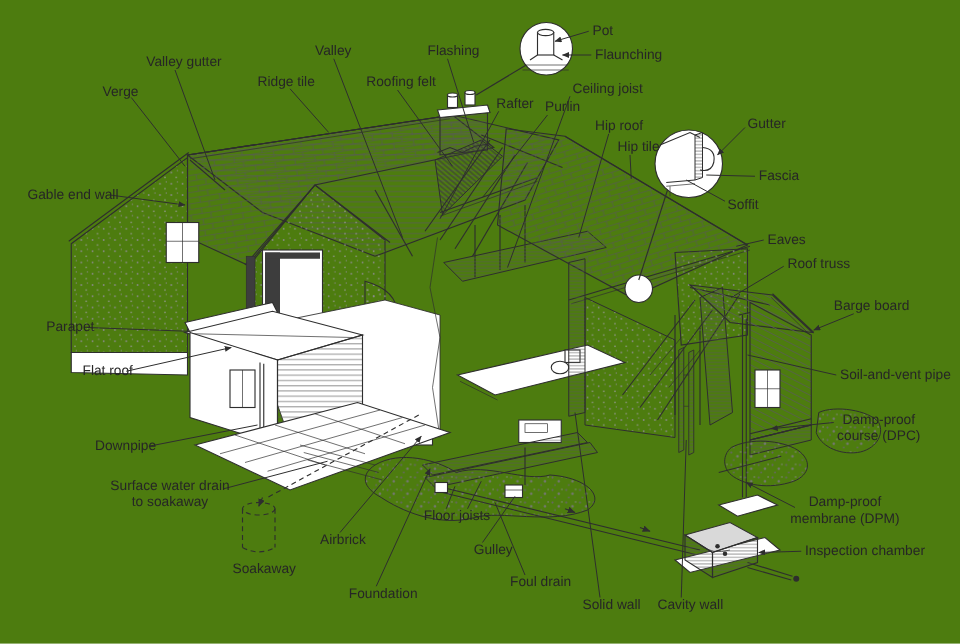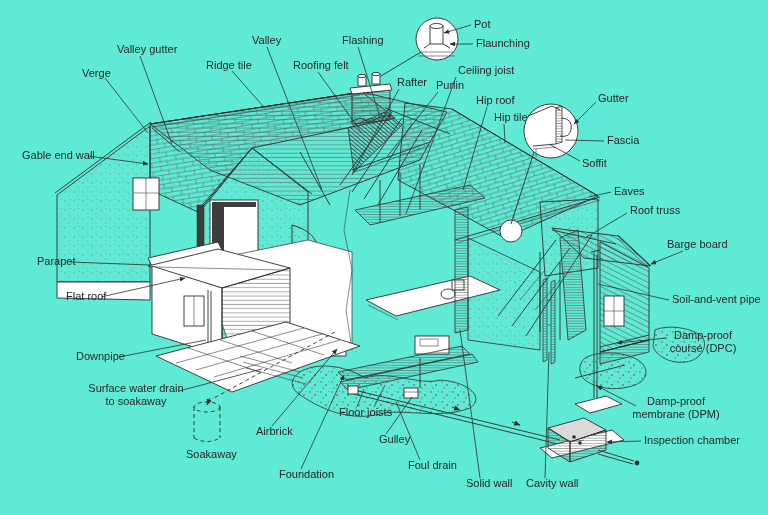--- a/index.html
+++ b/index.html
@@ -1,16 +1,16 @@
 <!DOCTYPE html>
 <html><head>
 <meta charset="utf-8">
 <style>
   html,body{margin:0;padding:0;background:#fff;}
-  .stage{position:relative;width:768px;height:515px;background:#5eead4;overflow:hidden;
+  .stage{position:relative;width:768px;height:515px;background:#4d7c0f;overflow:hidden;
          font-family:"Liberation Sans", sans-serif;}
   svg{display:block}
   .lbl{font:11px "Liberation Sans", sans-serif;fill:#262626;dominant-baseline:middle;}
   .leader{stroke:#2e2e2e;stroke-width:.8;fill:none;}
   .ln{stroke:#2e2e2e;stroke-width:.9;fill:none;}
   .thin{stroke:#2e2e2e;stroke-width:.55;fill:none;}
   .wht{fill:#fff;stroke:#2e2e2e;stroke-width:.9;}
   .dash{stroke:#2e2e2e;stroke-width:.9;fill:none;stroke-dasharray:4 3;}
 </style>
 </head>

